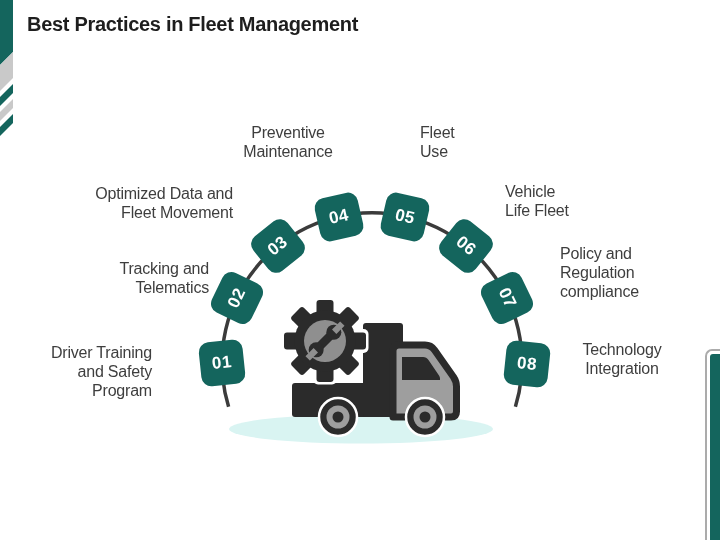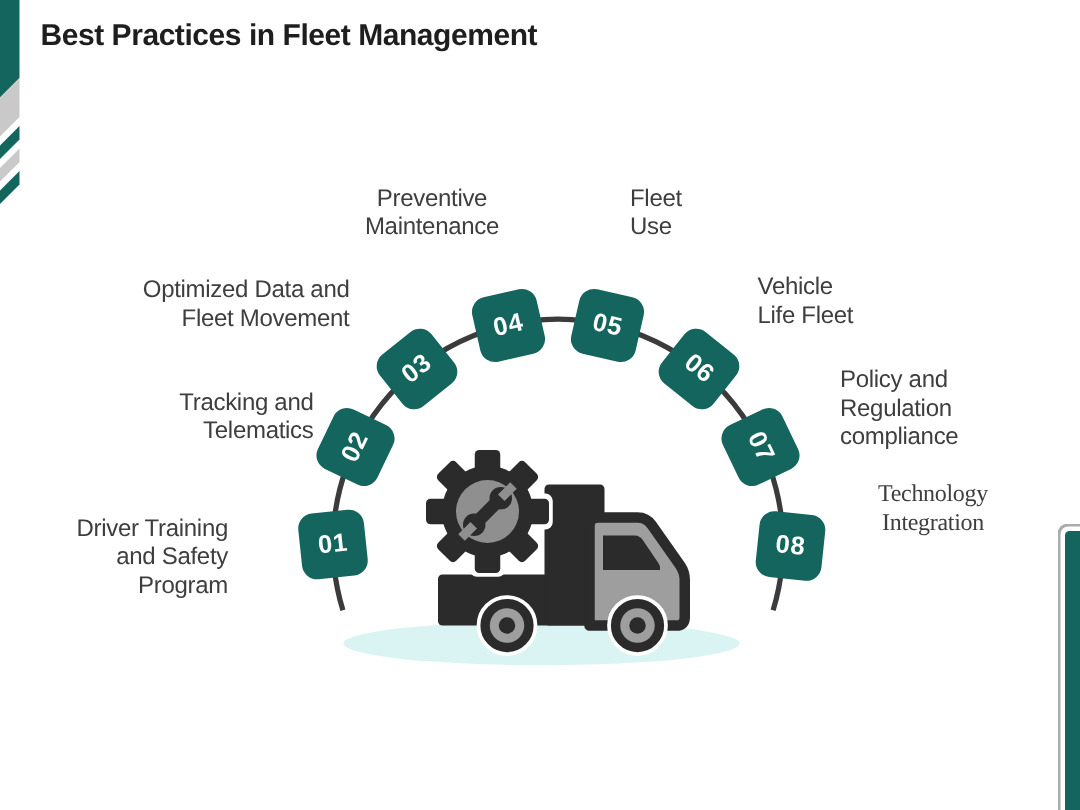--- a/index.html
+++ b/index.html
@@ -134,21 +134,21 @@
 Fleet Movement</div>
 <div class="label align-c" style="left:188px; top:123px; width:200px;">Preventive
 Maintenance</div>
 <div class="label" style="left:420px; top:123px; width:120px;">Fleet
 Use</div>
 <div class="label" style="left:505px; top:182px; width:140px;">Vehicle
 Life Fleet</div>
 <div class="label" style="left:560px; top:244px; width:150px;">Policy and
 Regulation
 compliance</div>
-<div class="label align-c" style="left:532px; top:320px; width:180px;font-family:Liberation Serif, serif;">Technology
+<div class="label align-c" style="left:532px; top:340px; width:180px;">Technology
 Integration</div>
 
 <div class="badge" style="left:200px; top:341px; transform:rotate(-6deg);">01</div>
 <div class="badge" style="left:215px; top:276px; transform:rotate(-64.3deg);">02</div>
 <div class="badge" style="left:256px; top:224px; transform:rotate(-38.6deg);">03</div>
 <div class="badge" style="left:317px; top:195px; transform:rotate(-12.9deg);">04</div>
 <div class="badge" style="left:383px; top:195px; transform:rotate(12.9deg);">05</div>
 <div class="badge" style="left:444px; top:224px; transform:rotate(38.6deg);">06</div>
 <div class="badge" style="left:485px; top:276px; transform:rotate(64.3deg);">07</div>
 <div class="badge" style="left:505px; top:342px; transform:rotate(6deg);">08</div>

